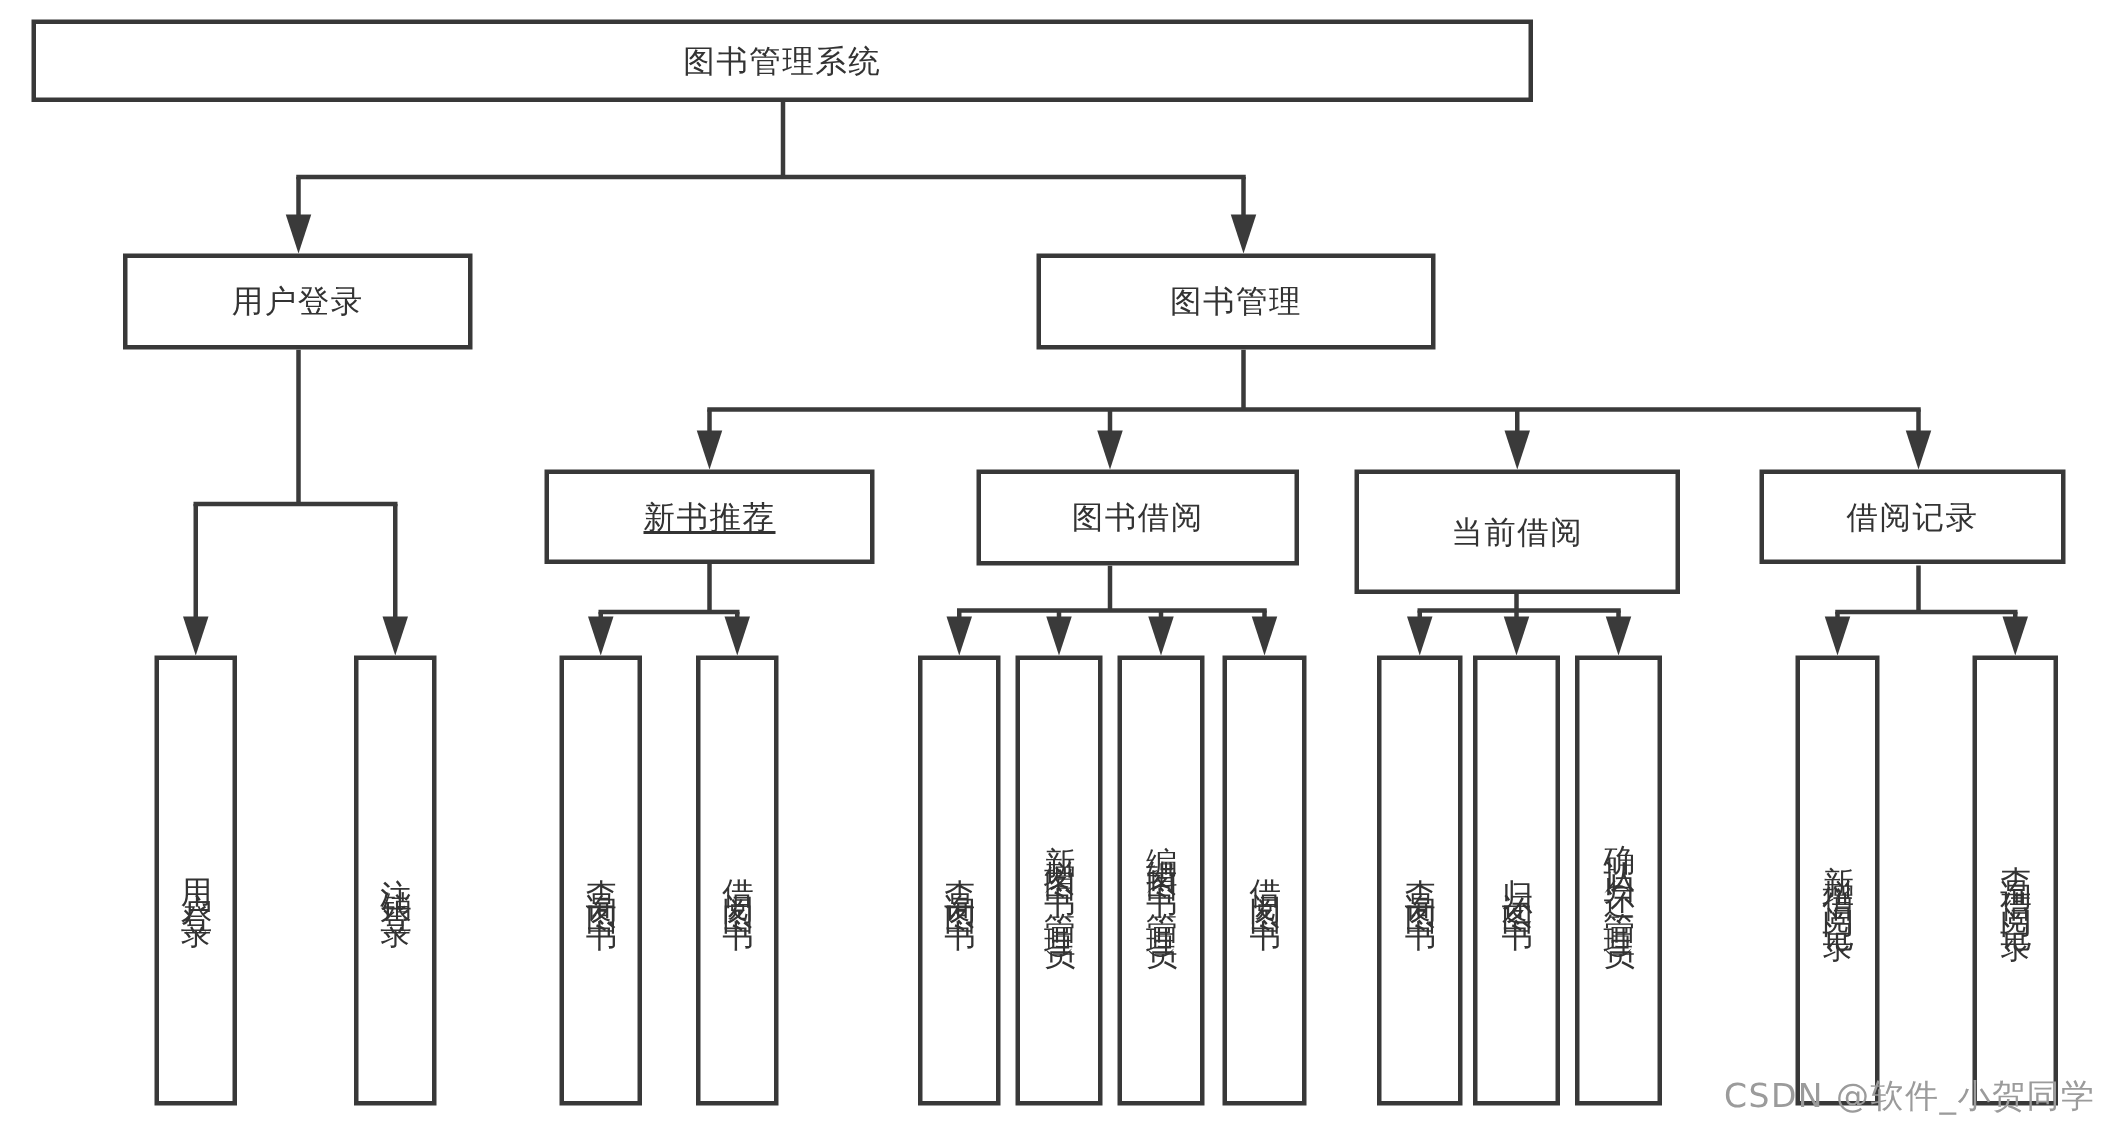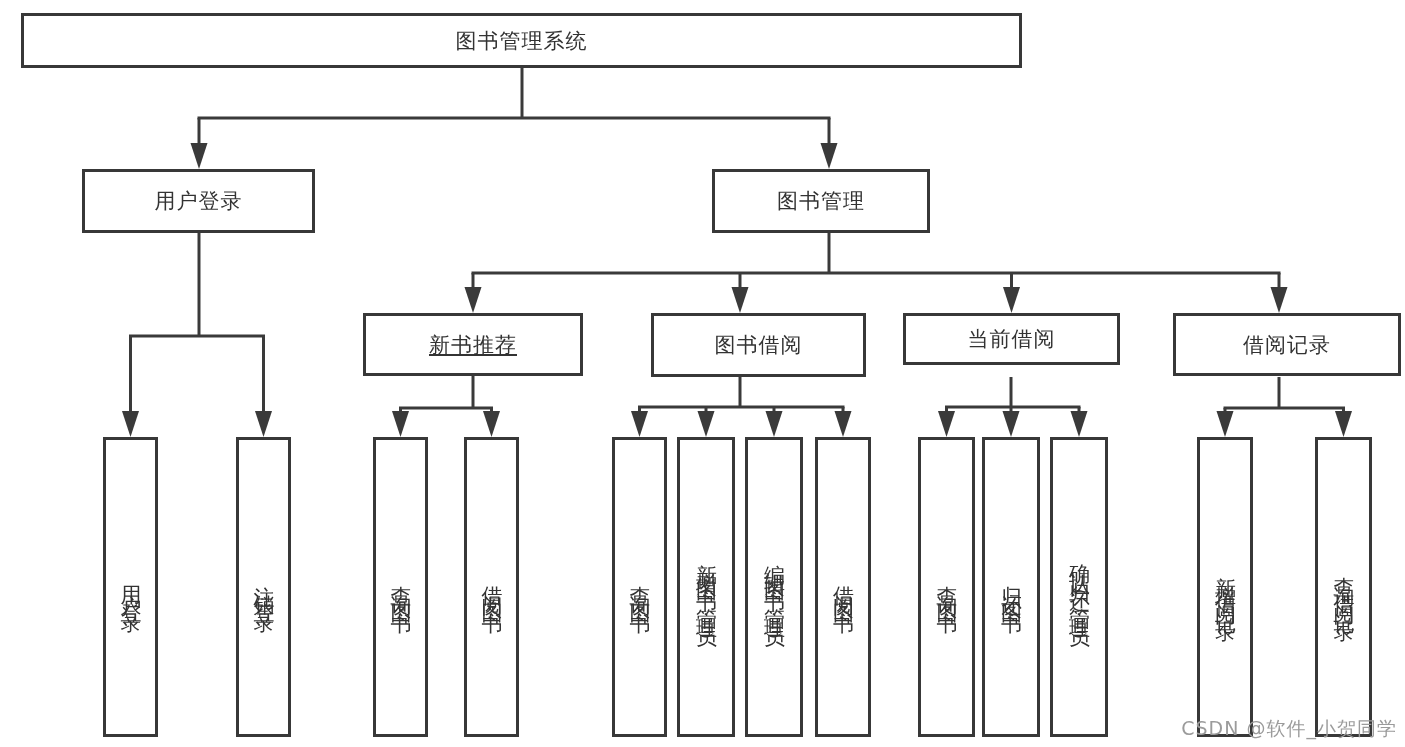--- a/index.html
+++ b/index.html
@@ -24,21 +24,21 @@
   .vbox span{
     writing-mode:vertical-rl;
     letter-spacing:9px;
     font-size:21px;
     line-height:1;
     white-space:nowrap;
   }
   .watermark{
     position:absolute;
     right:8px;top:716px;
-    font-size:19px;
+    font-size:22px;
     color:#9b9b9b;
     letter-spacing:1px;
     z-index:10;
     white-space:nowrap;
   }
 </style>
 </head>
 <body>
 
 <div class="diagram">
@@ -98,34 +98,34 @@
       <polygon points="1335,411 1352,411 1343.5,437" fill="#3a3a3a"></polygon>
     </svg>
 
   <div class="hbox" style="left:21px;top:13px;width:1001px;height:55px;">
     <span>图书管理系统</span>
   </div>
 
   <div class="hbox" style="left:82px;top:169px;width:233px;height:64px;">
     <span>用户登录</span>
   </div>
-  <div class="hbox" style="left:712px;top:169px;width:218px;height:64px;">
+  <div class="hbox" style="left:691px;top:169px;width:266px;height:64px;">
     <span>图书管理</span>
   </div>
 
   <div class="hbox" style="left:363px;top:313px;width:220px;height:63px;text-decoration:underline;">
     <span>新书推荐</span>
   </div>
   <div class="hbox" style="left:651px;top:313px;width:215px;height:64px;">
     <span>图书借阅</span>
   </div>
-  <div class="hbox" style="left:903px;top:313px;width:217px;height:52px;font-family:Liberation Serif, serif;">
+  <div class="hbox" style="left:903px;top:313px;width:217px;height:83px;font-family:Liberation Serif, serif;">
     <span>当前借阅</span>
   </div>
-  <div class="hbox" style="left:1173px;top:313px;width:228px;height:63px;">
+  <div class="hbox" style="left:1173px;top:313px;width:204px;height:63px;">
     <span>借阅记录</span>
   </div>
 
   <div class="vbox" style="left:103px;top:437px;width:55px;height:300px;">
     <span>用户登录</span>
   </div>
   <div class="vbox" style="left:236px;top:437px;width:55px;height:300px;">
     <span>注销登录</span>
   </div>
 

